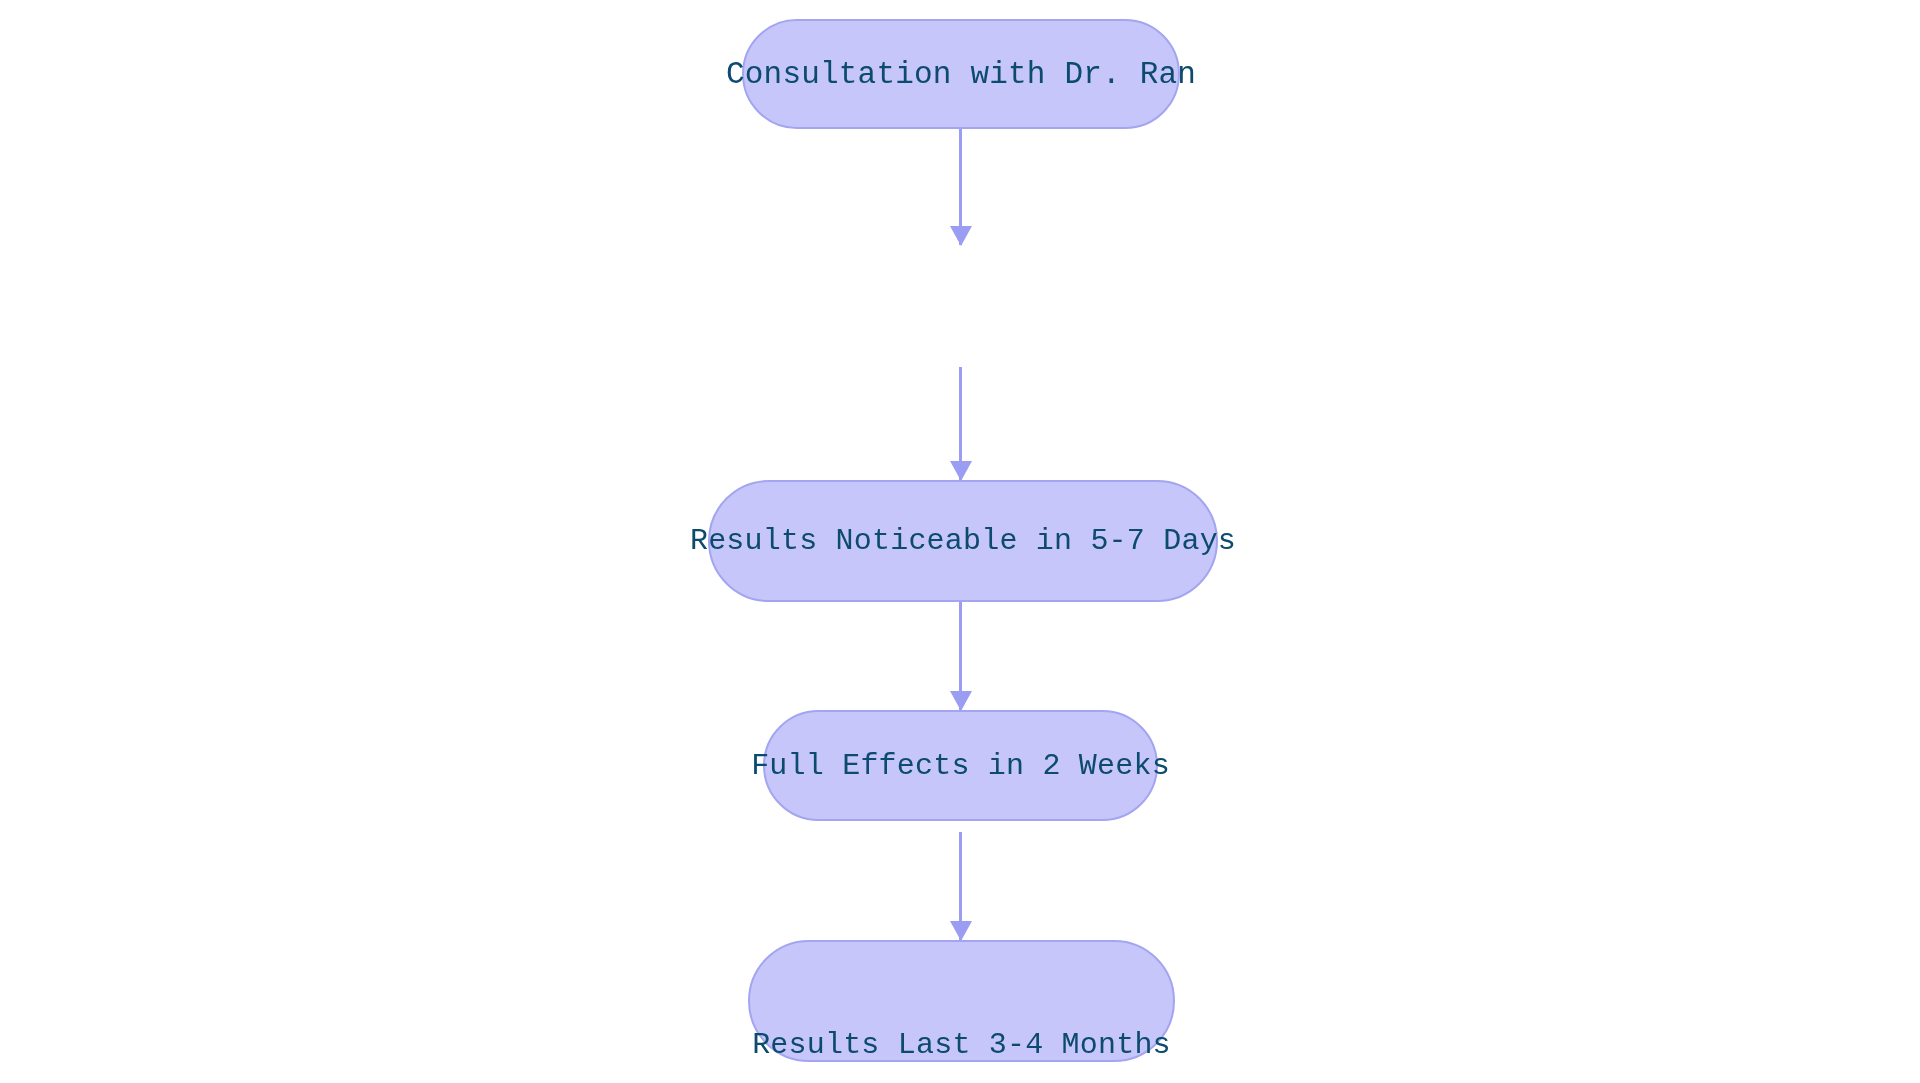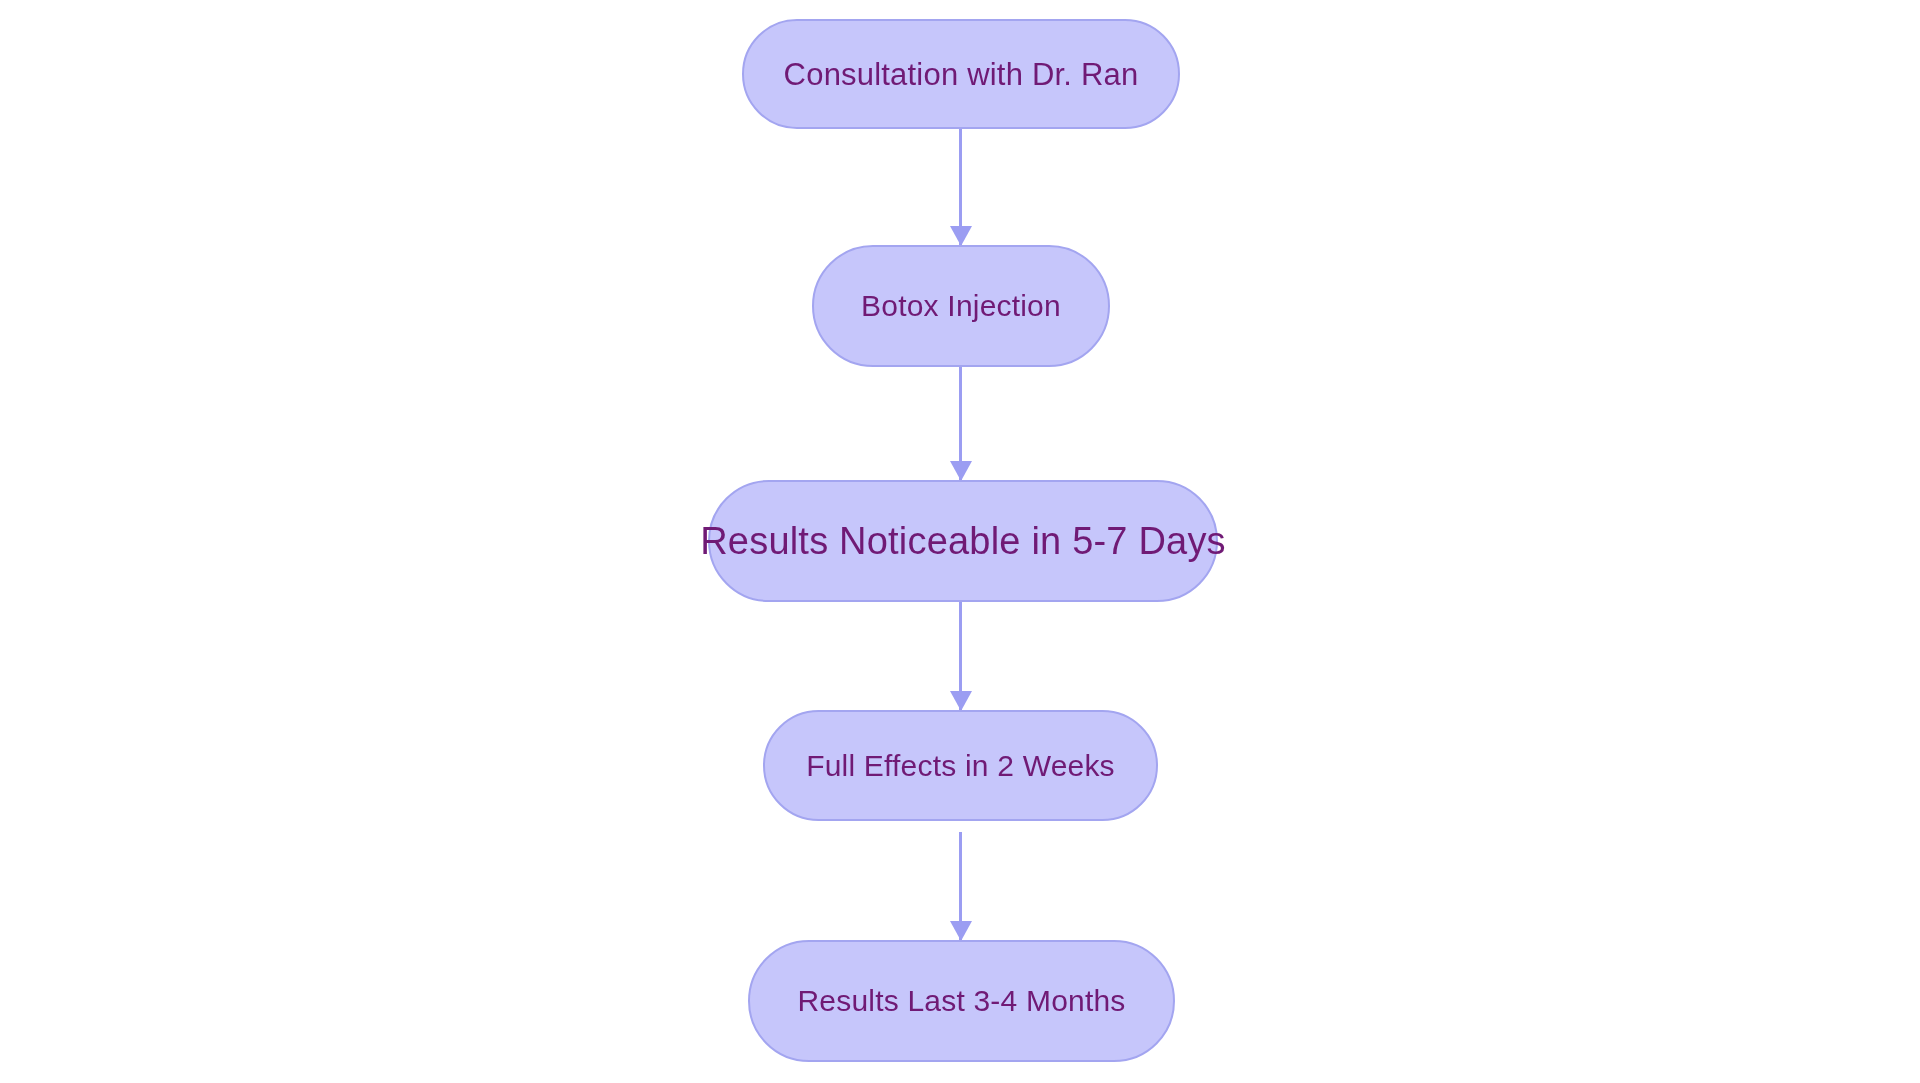--- a/index.html
+++ b/index.html
@@ -31,35 +31,36 @@
     border-radius: 999px;
     display: flex;
     align-items: center;
     justify-content: center;
     color: #2828cd;
     letter-spacing: 0.1px;
     white-space: nowrap;
     user-select: none;
   }
   .node-label {
-    color: #701a75;
+    color: #0c4a6e;
     font-size: 30px;
     font-weight: 400;
     line-height: 1;
     letter-spacing: 0.2px;
+    font-family: Liberation Mono, monospace;
   }
 
   .node-1 { left: 742px; top: 19px;   width: 438px; height: 110px; }
   .node-2 { left: 812px; top: 245px;  width: 298px; height: 122px; }
   .node-3 { left: 708px; top: 480px;  width: 510px; height: 122px; }
   .node-4 { left: 763px; top: 710px;  width: 395px; height: 111px; }
-  .node-5 { left: 748px; top: 940px;  width: 427px; height: 122px; }
+  .node-5 { left: 748px; top: 940px;  width: 427px; height: 122px; align-items: flex-end; }
 
   .node-1 .node-label { font-size: 31px; }
-  .node-3 .node-label { font-size: 38px; }
+  .node-3 .node-label { font-size: 30px; }
 
   
   .connector {
     position: absolute;
     left: 959px;
     width: 3px;
     background: #9b9df2;
   }
   .connector .arrowhead {
     position: absolute;
@@ -84,23 +85,20 @@
 <div id="flowchart-canvas">
 
   <div class="node node-1">
     <span class="node-label">Consultation with Dr. Ran</span>
   </div>
 
   <div class="connector connector-1">
     <span class="arrowhead"></span>
   </div>
 
-  <div class="node node-2">
-    <span class="node-label">Botox Injection</span>
-  </div>
 
   <div class="connector connector-2">
     <span class="arrowhead"></span>
   </div>
 
   <div class="node node-3">
     <span class="node-label">Results Noticeable in 5-7 Days</span>
   </div>
 
   <div class="connector connector-3">

